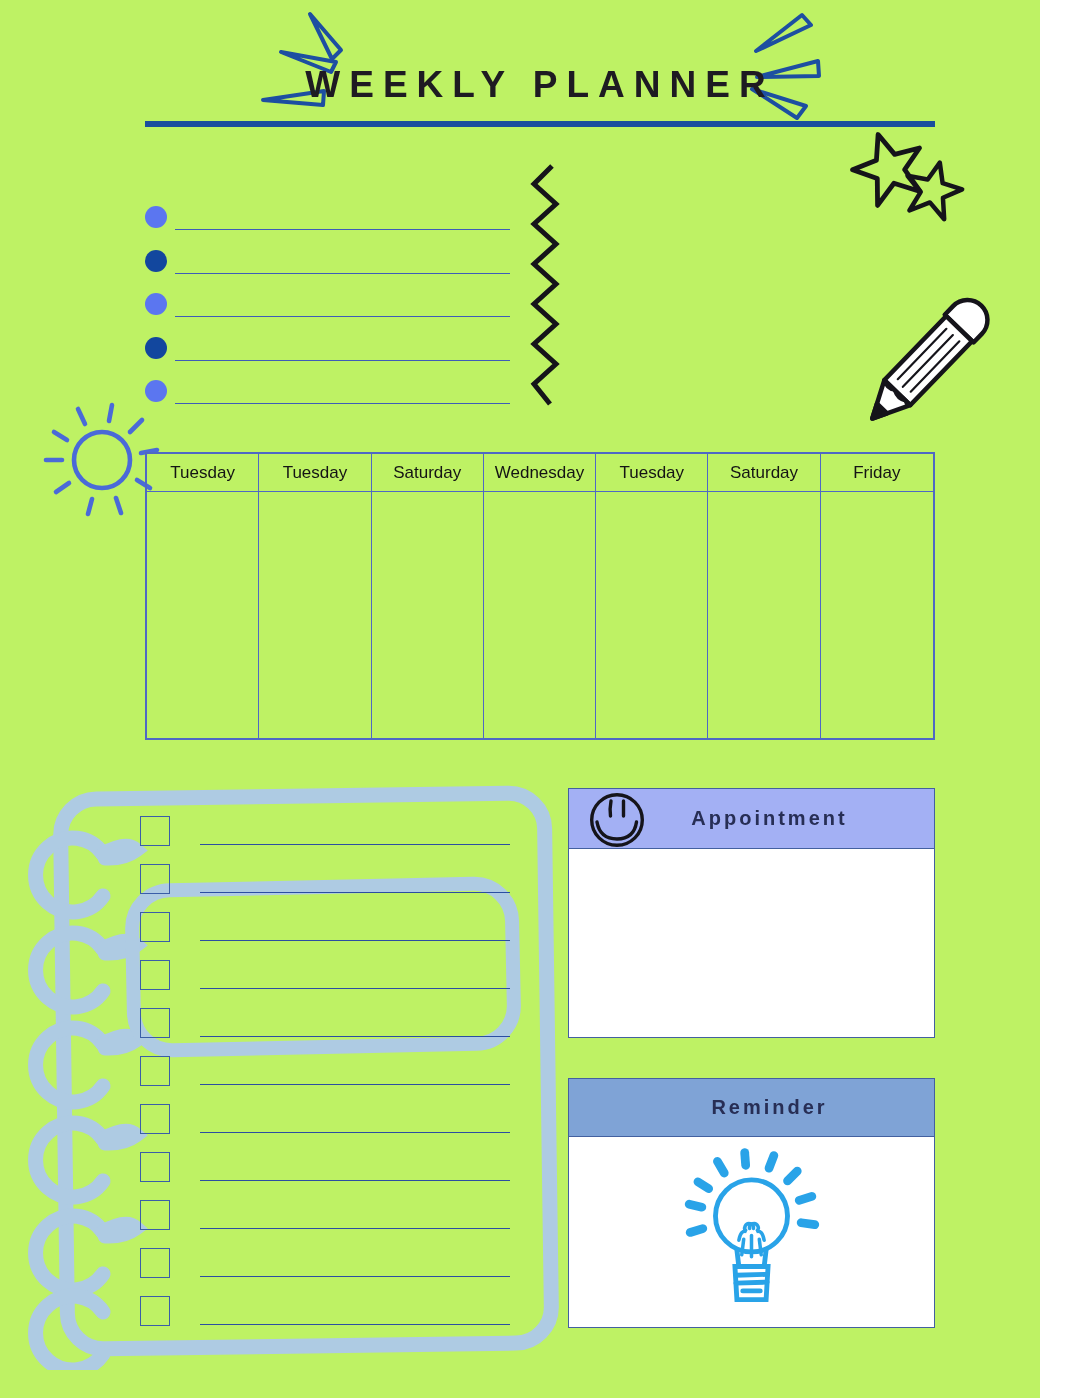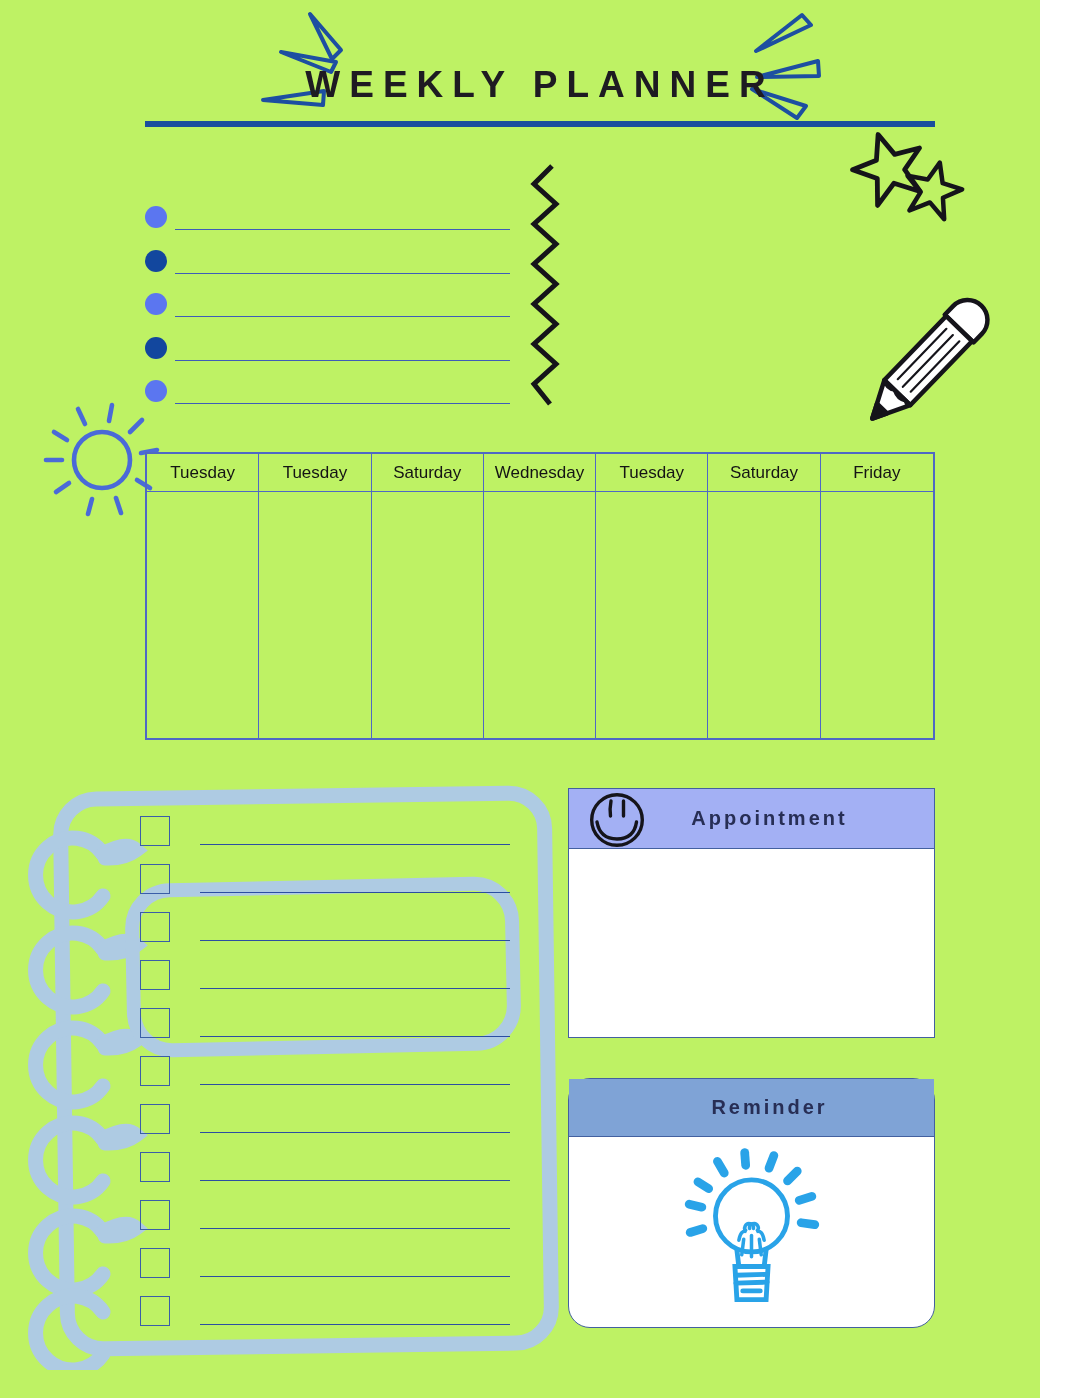--- a/index.html
+++ b/index.html
@@ -49,21 +49,21 @@
   .check-rows{position:absolute;left:140px;top:816px;width:370px;z-index:3;}
   .c-row{position:relative;height:48px;}
   .c-box{position:absolute;left:0;top:0;width:30px;height:30px;border:1.7px solid #3a5ea8;
          background:transparent;box-sizing:border-box;}
   .c-line{position:absolute;left:60px;right:0;top:28px;border-bottom:1.8px solid #2b4ea2;}
 
   
   .card{position:absolute;left:568px;width:367px;height:250px;border:1.8px solid #43609f;
         box-sizing:border-box;background:#fff;}
   .appt{top:788px;}
-  .rem{top:1078px;border-radius:22px;}
+  .rem{top:1078px;}
   .card-head{display:flex;align-items:center;justify-content:center;
              font-size:20px;font-weight:700;letter-spacing:3px;color:#272e55;
              border-bottom:1.8px solid #43609f;box-sizing:border-box;padding-left:36px;}
   .appt .card-head{height:60px;background:#a3b0f4;}
   .rem .card-head{height:58px;background:#7fa3d6;}
   .card-body{position:relative;width:100%;}
   .appt .card-body{height:186px;}
   .rem .card-body{height:188px;display:flex;align-items:center;justify-content:center;}
   .smiley-svg{position:absolute;left:588px;top:791px;z-index:2;}
 </style>

